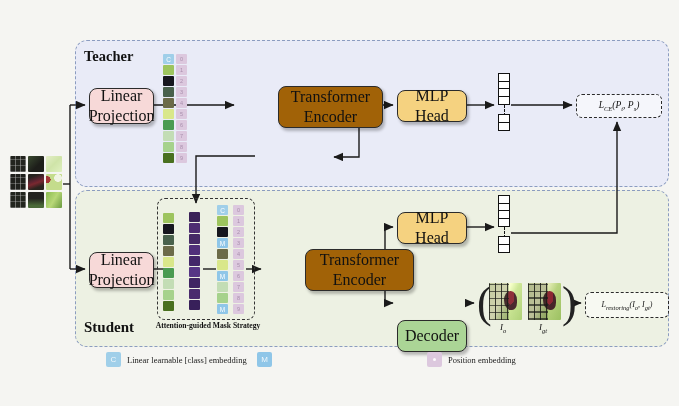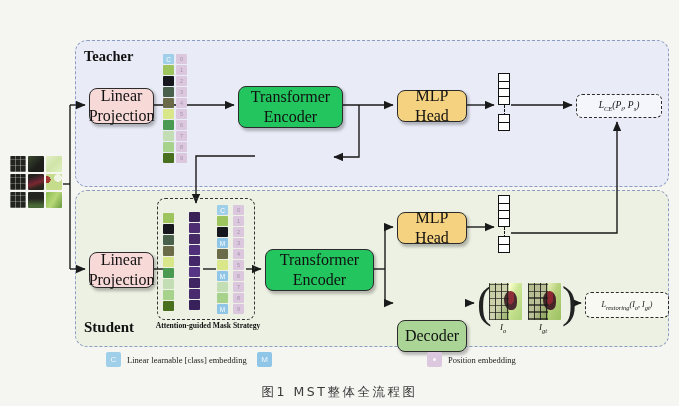--- a/index.html
+++ b/index.html
@@ -7,21 +7,21 @@
   .canvas{position:relative;width:679px;height:406px;background:#f5f5f2;overflow:hidden;}
   .abs{position:absolute;}
   
   .panel{position:absolute;border:1.6px dashed #8b9cc0;border-radius:12px;z-index:1;}
   .panel.teacher{left:75px;top:40px;width:592px;height:145px;background:#e9ebf7;}
   .panel.student{left:75px;top:190px;width:592px;height:155px;background:#edf1e3;}
   .panel-label{position:absolute;font-weight:bold;font-size:14.5px;color:#111;z-index:3;}
   
   .box{position:absolute;border:1.4px solid #2b2b2b;border-radius:8px;display:flex;align-items:center;justify-content:center;text-align:center;font-size:16px;line-height:1.25;color:#111;white-space:pre-line;box-shadow:2px 2.5px 3px rgba(0,0,0,0.25);z-index:3;}
   .box.pink{background:#f7d9d8;}
-  .box.gray{background:#22c55e;}
+  .box.gray{background:#a16207;margin-left:40px;}
   .box.amber{background:#f5d280;}
   .box.lime{background:#eef2a2;font-weight:bold;font-size:8px;}
   .box.green{background:#abd596;}
   
   .loss{position:absolute;border:1.2px dashed #2b2b2b;border-radius:6px;background:rgba(255,255,255,0.55);display:flex;align-items:center;justify-content:center;font-size:9px;color:#111;z-index:3;box-shadow:none;}
   .loss sub{font-size:6.5px;}
   
   .tok-col{position:absolute;display:flex;flex-direction:column;gap:1px;z-index:4;}
   .tok{width:11px;height:10px;border-radius:1px;display:flex;align-items:center;justify-content:center;font-family:"Liberation Sans",sans-serif;font-size:6.5px;color:#fff;}
   .tok-class{background:#a0cfe9;}
@@ -257,15 +257,14 @@
     </div>
     <div class="legend-item" style="left:257px;">
       <span class="lg-icon lg-mask">M</span>
     </div>
     <div class="legend-item" style="left:427px;">
       <span class="lg-icon lg-pos"></span>
       <span>Position embedding</span>
     </div>
   </div>
 
-  <div class="caption">图1 MST整体全流程图</div>
 
 </div>
 
 </body></html>

